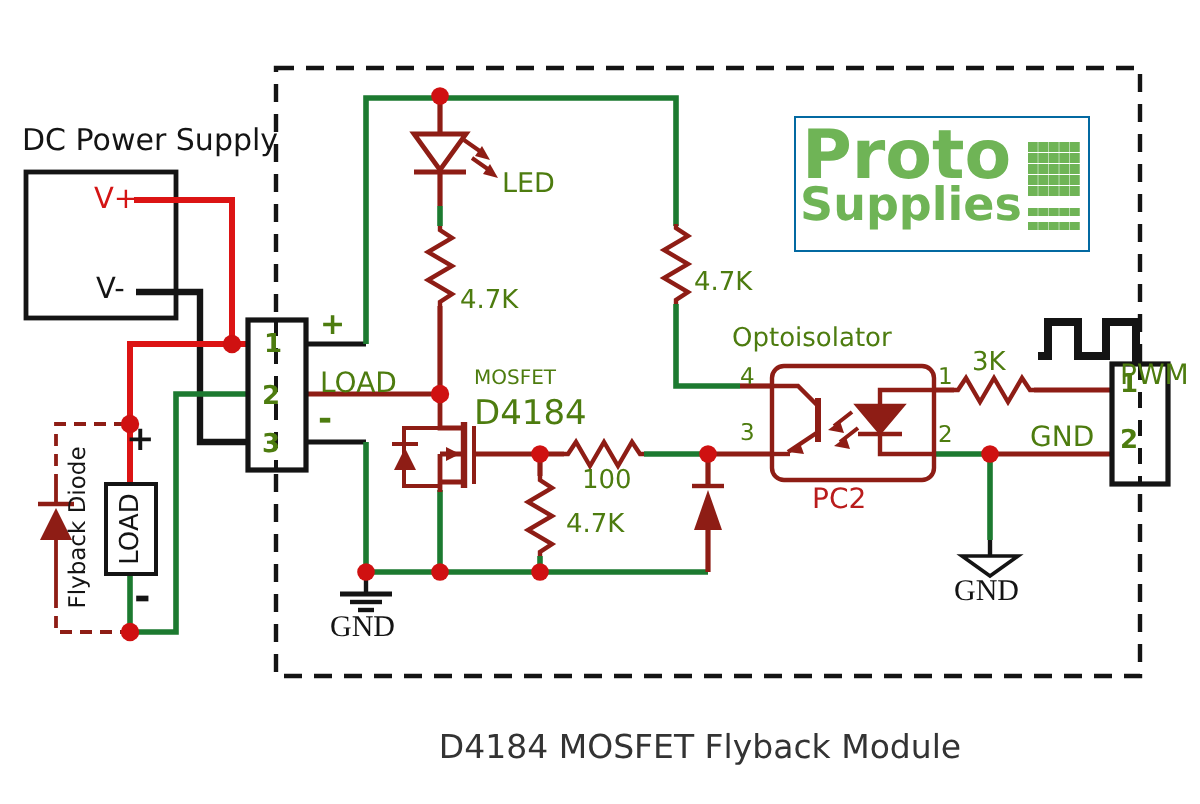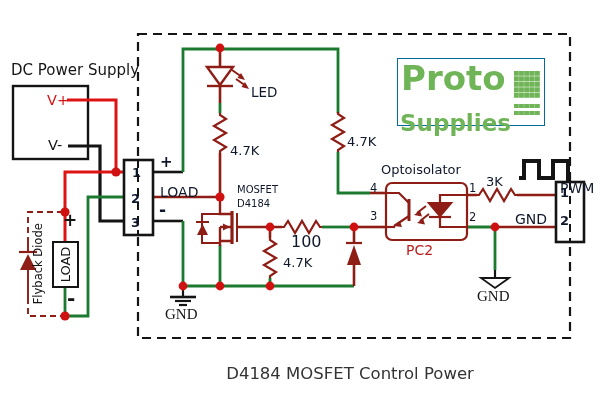--- a/index.html
+++ b/index.html
@@ -1,29 +1,29 @@
 <!DOCTYPE html>
 <html><head>
 <meta charset="utf-8">
 <style>
   html,body{margin:0;padding:0;background:#fff;}
   #stage{position:relative;width:600px;height:402px;background:#ffffff;overflow:hidden;
          font-family:"DejaVu Sans","Liberation Sans",sans-serif;}
   #schem{position:absolute;left:0;top:0;}
   .lbl{position:absolute;white-space:nowrap;line-height:1;}
-  .blue{color:#0f172a;}
+  .blue{color:#4d7c0f;}
   .blk{color:#141414;}
   .dred{color:#b91c1c;}
   .red{color:#d41414;}
   .serif{font-family:"Liberation Serif","DejaVu Serif",serif;}
   .rot{transform:rotate(-90deg);transform-origin:center center;text-align:center;}
   
   #logo{position:absolute;left:397px;top:58px;width:146px;height:66px;border:1px solid #0369a1;}
   #logo .l1{position:absolute;left:3px;top:-1px;font-size:34px;font-weight:bold;color:#6fb456;letter-spacing:0px;}
-  #logo .l2{position:absolute;left:2px;top:51px;font-size:23px;font-weight:bold;color:#6fb456;letter-spacing:0px;}
+  #logo .l2{position:absolute;left:2px;top:31px;font-size:23px;font-weight:bold;color:#6fb456;letter-spacing:0px;}
   .sqtop{position:absolute;left:116px;top:12px;width:26px;height:27px;
          background-image:linear-gradient(#6fb456,#6fb456);background-size:5px 5px;background-repeat:space;}
   .sqbot{position:absolute;left:116px;top:45px;width:26px;height:11px;
          background-image:linear-gradient(#6fb456,#6fb456);background-size:5px 4px;background-repeat:space;}
   #title{position:absolute;left:150px;top:364px;width:400px;text-align:center;
          font-size:16.5px;color:#333;}
 </style>
 </head>
 <body>
 
@@ -174,27 +174,27 @@
   <div class="lbl blue" style="left:131px;top:192px;font-size:13px;font-weight:600;">2</div>
   <div class="lbl blue" style="left:131px;top:216px;font-size:13px;font-weight:600;">3</div>
   <div class="lbl blue" style="left:160px;top:155px;font-size:15px;font-weight:bold;">+</div>
   <div class="lbl blue" style="left:160px;top:185px;font-size:14px;">LOAD</div>
   <div class="lbl blue" style="left:159px;top:202px;font-size:17px;font-weight:bold;">-</div>
 
   <div class="lbl blue" style="left:251px;top:86px;font-size:13.5px;">LED</div>
   <div class="lbl blue" style="left:230px;top:144px;font-size:13px;">4.7K</div>
   <div class="lbl blue" style="left:347px;top:135px;font-size:13px;">4.7K</div>
   <div class="lbl blue" style="left:283px;top:256px;font-size:13px;">4.7K</div>
-  <div class="lbl blue" style="left:291px;top:234px;font-size:16px;">100</div>
+  <div class="lbl blue" style="left:291px;top:234px;font-size:13px;">100</div>
   <div class="lbl blue" style="left:486px;top:175px;font-size:13px;">3K</div>
 
   <div class="lbl blue" style="left:237px;top:185px;font-size:10px;">MOSFET</div>
-  <div class="lbl blue" style="left:237px;top:199px;font-size:10px;">D4184</div>
-
-  <div class="lbl blue" style="left:381px;top:163px;font-size:13px;">Optoisolator</div>
+  <div class="lbl blue" style="left:237px;top:199px;font-size:17px;">D4184</div>
+
+  <div class="lbl blue" style="left:366px;top:163px;font-size:13px;">Optoisolator</div>
   <div class="lbl dred" style="left:406px;top:243px;font-size:14px;">PC2</div>
   <div class="lbl blue" style="left:370px;top:183px;font-size:11.5px;">4</div>
   <div class="lbl blue" style="left:370px;top:211px;font-size:11.5px;">3</div>
   <div class="lbl blue" style="left:469px;top:183px;font-size:11.5px;">1</div>
   <div class="lbl blue" style="left:469px;top:212px;font-size:11.5px;">2</div>
 
   <div class="lbl blue" style="left:512px;top:181px;font-size:14px;margin-left:48px;">PWM</div>
   <div class="lbl blue" style="left:515px;top:212px;font-size:14px;">GND</div>
   <div class="lbl blue" style="left:560px;top:186px;font-size:13px;font-weight:600;">1</div>
   <div class="lbl blue" style="left:560px;top:214px;font-size:13px;font-weight:600;">2</div>
@@ -202,14 +202,14 @@
   <div class="lbl blk serif" style="left:165px;top:307px;font-size:15px;">GND</div>
   <div class="lbl blk serif" style="left:477px;top:289px;font-size:15px;">GND</div>
 
   <div id="logo">
     <div class="l1">Proto</div>
     <div class="l2">Supplies</div>
     <div class="sqtop"></div>
     <div class="sqbot"></div>
   </div>
 
-  <div id="title">D4184 MOSFET Control Power</div>
+  <div id="title">D4184 MOSFET Flyback Module</div>
 </div>
 
 </body></html>

